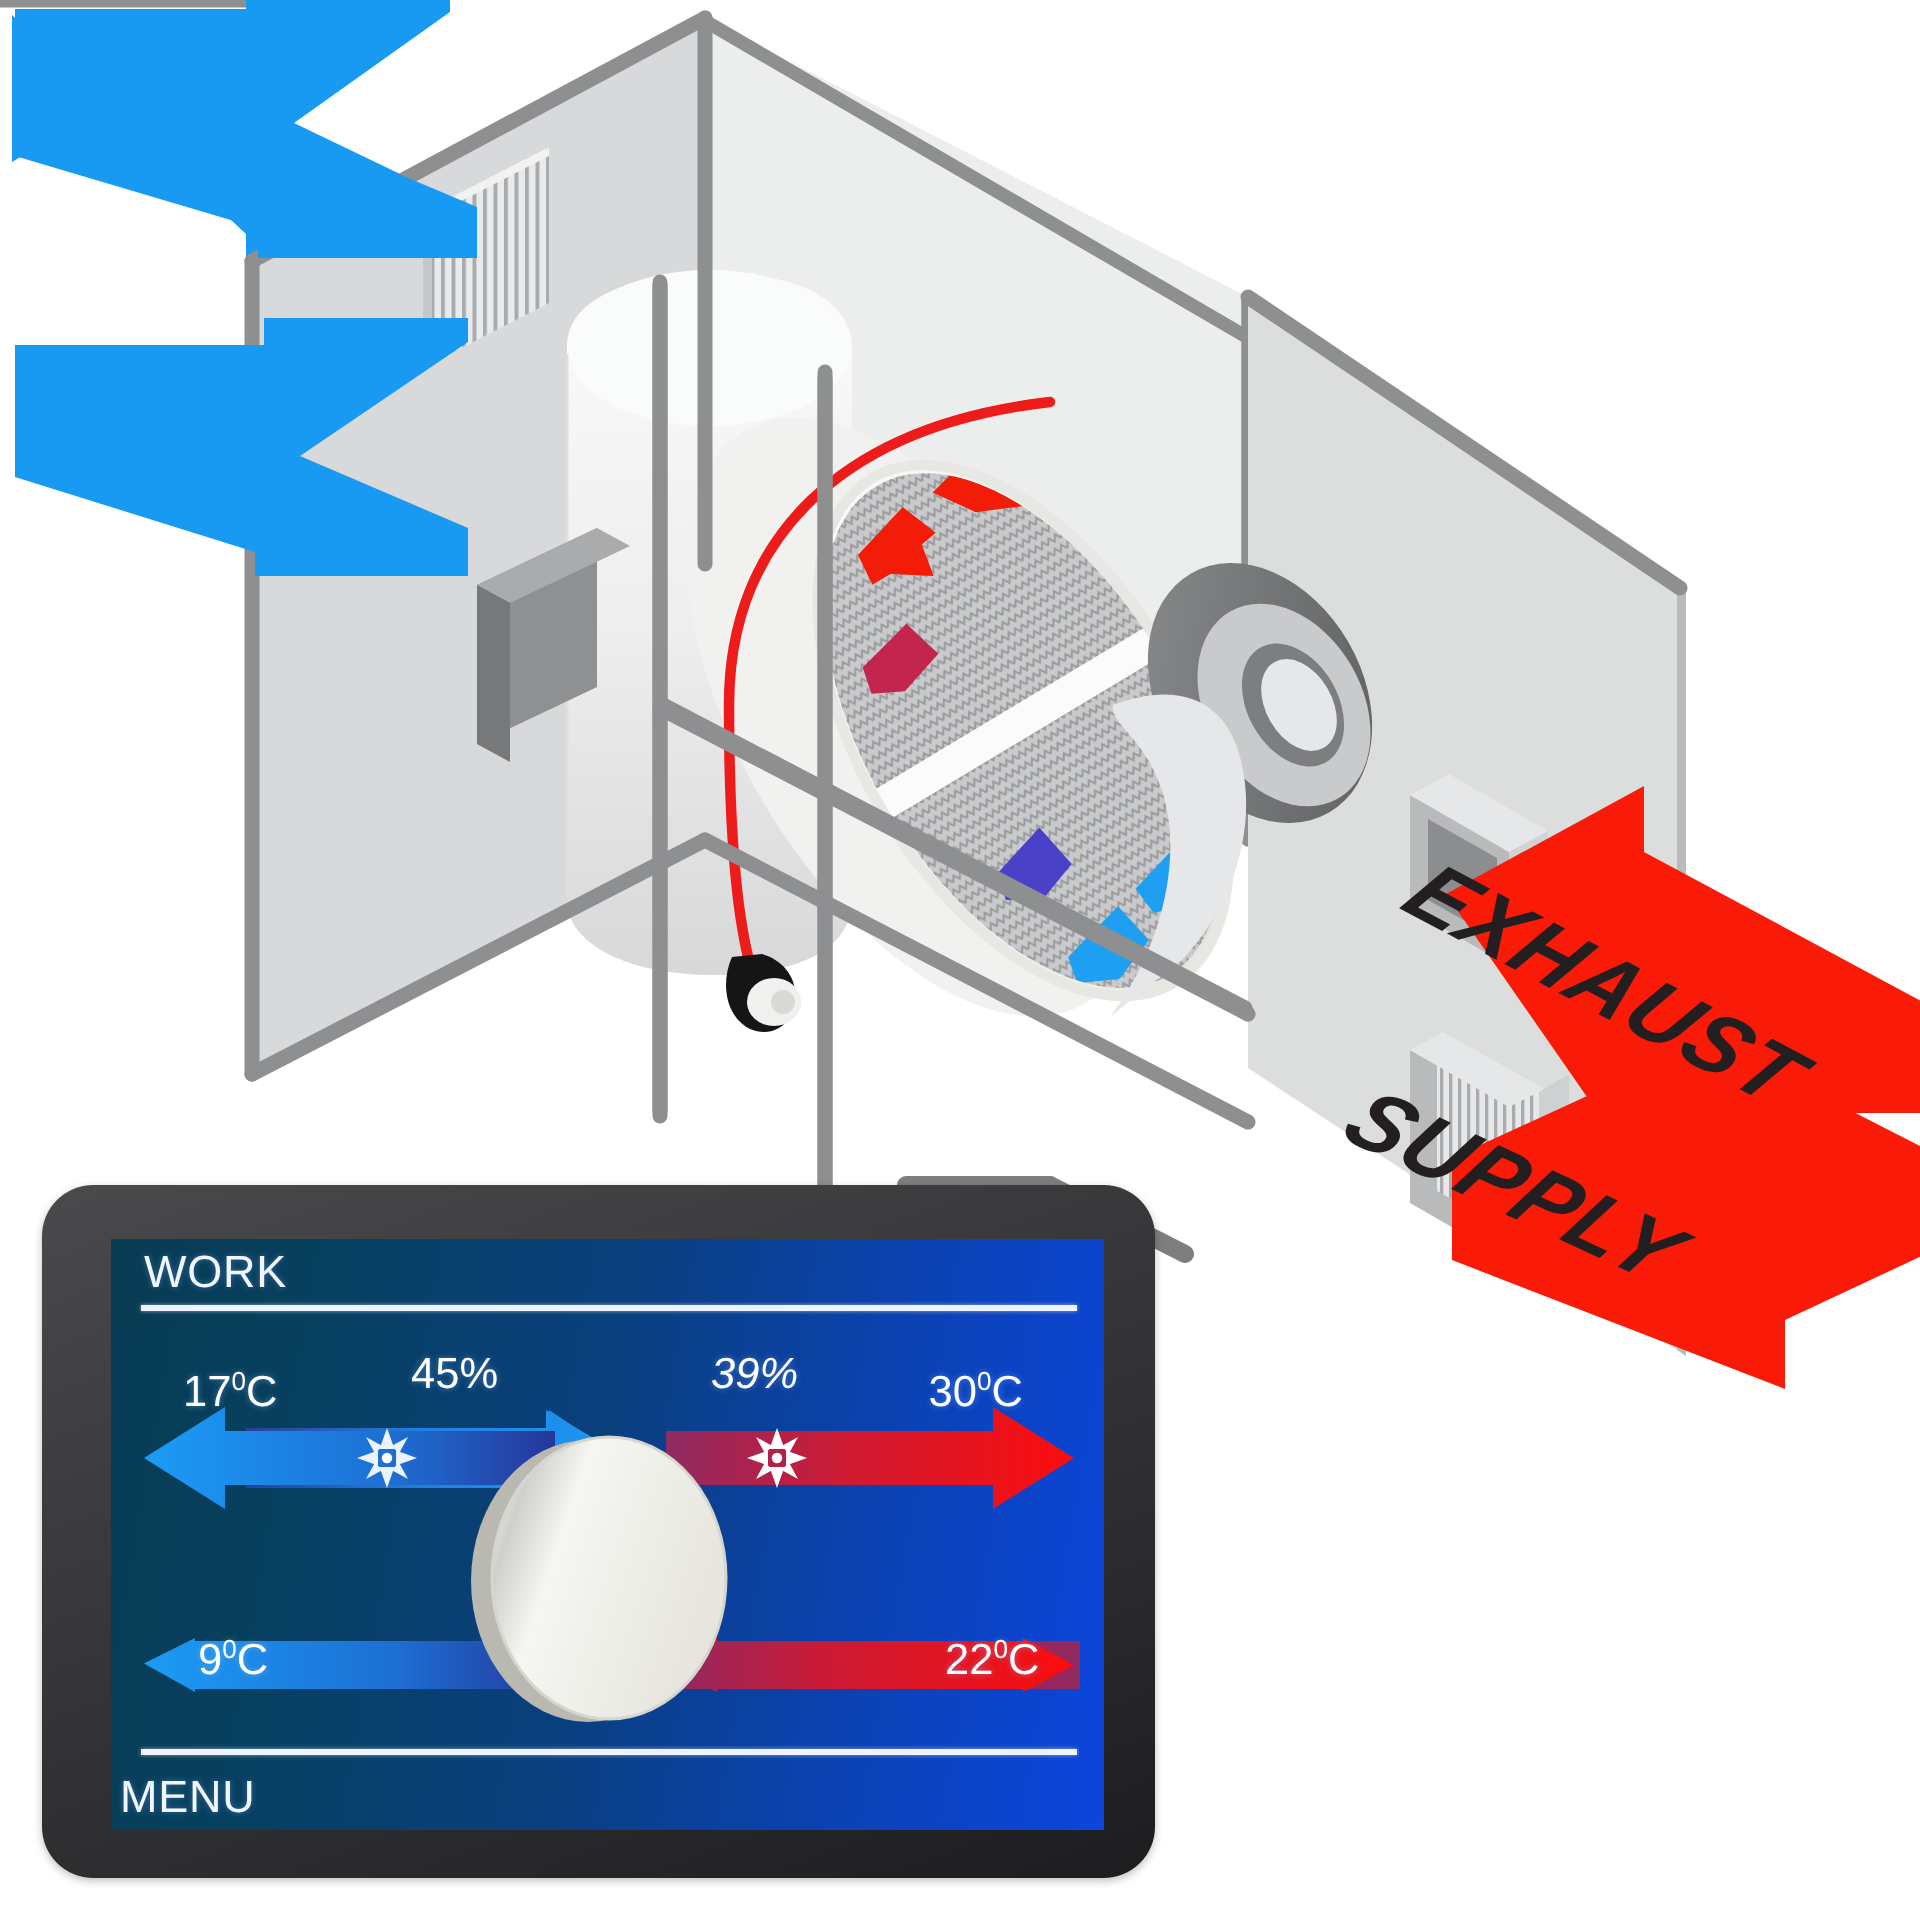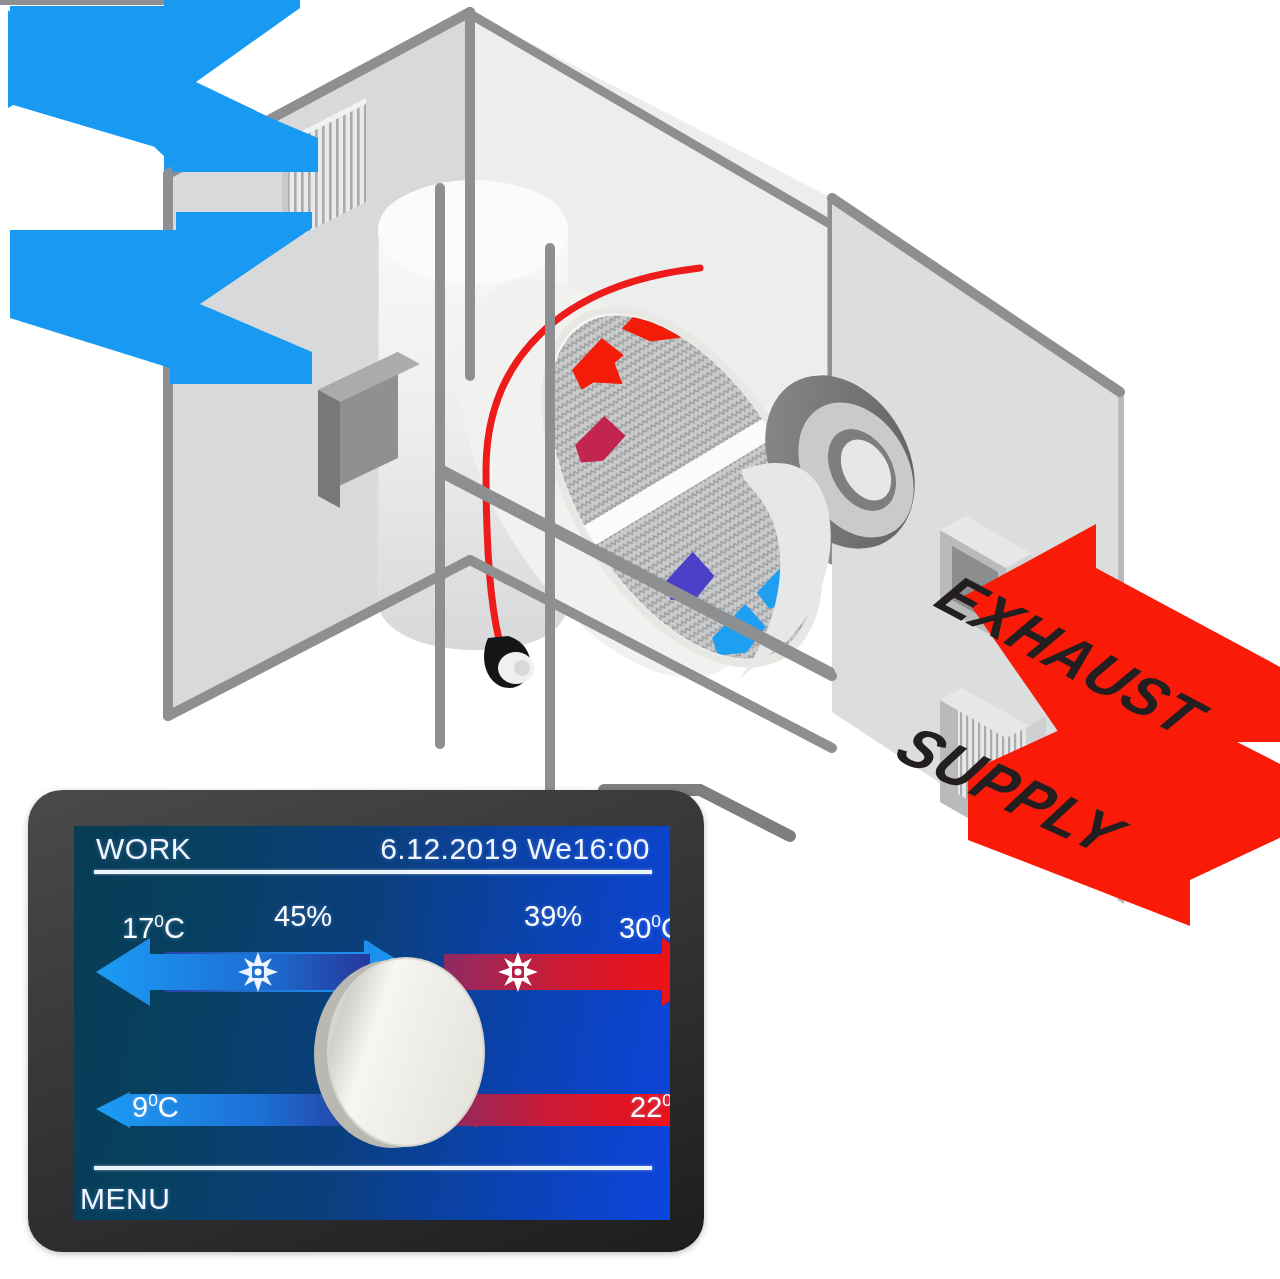--- a/index.html
+++ b/index.html
@@ -8,21 +8,21 @@
     background:#ffffff;
     font-family:"Liberation Sans", sans-serif;
     overflow:hidden;
     position:relative;
   }
   #stage{position:absolute;inset:0;width:1280px;height:1279px;}
   svg.layer{position:absolute;left:0;top:0;width:1280px;height:1279px;display:block;}
 
   
   #panel{
-    position:absolute;left:28px;top:790px;width:676px;height:462px;
+    position:absolute;left:28px;top:790px;width:742px;height:462px;
   }
   #bezel{
     position:absolute;inset:0;
     background:linear-gradient(160deg,#4a4a4c 0%,#3a3a3c 35%,#2b2b2d 70%,#1d1d1f 100%);
     border-radius:34px;
     box-shadow:0 2px 6px rgba(0,0,0,.25);
   }
   #screen{
     position:absolute;left:46px;top:36px;right:34px;bottom:32px;
     background:linear-gradient(100deg,#073c53 0%,#07405e 18%,#0a3f7e 48%,#0b42b4 75%,#0c45dd 100%);
@@ -43,21 +43,21 @@
   #scr-menu{left:6px;bottom:4px;margin-top:44px;}
 
   .val{
     position:absolute;color:#ffffff;font-size:29px;white-space:nowrap;
     text-shadow:0 0 4px rgba(140,185,255,.5);
   }
   .val sup{font-size:.6em;vertical-align:super;line-height:0;}
 
   #v-tl{left:48px;top:86px;}
   #v-hl{left:200px;top:74px;}
-  #v-hr{left:450px;top:74px;}
+  #v-hr{left:400px;top:74px;font-style:italic;}
   #v-tr{left:545px;top:86px;}
   #v-bl{left:58px;top:265px;}
   #v-br{left:556px;top:265px;}
 </style>
 </head>
 <body>
 
 <div id="stage">
 
   <svg class="layer" viewBox="0 0 1280 1279">
@@ -411,21 +411,20 @@
 
   <div id="panel">
     <div id="bezel"></div>
 
     <div id="screen">
 
       <div class="hline" id="hline-top"></div>
       <div class="hline" id="hline-bottom"></div>
 
       <div class="scr-label" id="scr-work">WORK</div>
-      <div class="scr-label" id="scr-datetime">6.12.2019  We16:00</div>
       <div class="scr-label" id="scr-menu">MENU</div>
 
       <svg viewBox="0 0 662 394" style="position:absolute;left:0;top:0;width:662px;height:394px;">
         <defs>
           <linearGradient id="pgCold" x1="0" y1="0" x2="1" y2="0">
             <stop offset="0" stop-color="#1b9cf5"></stop>
             <stop offset="0.55" stop-color="#1f7fe0"></stop>
             <stop offset="1" stop-color="#2a3f9e"></stop>
           </linearGradient>
           <linearGradient id="pgColdRev" x1="0" y1="0" x2="1" y2="0">

